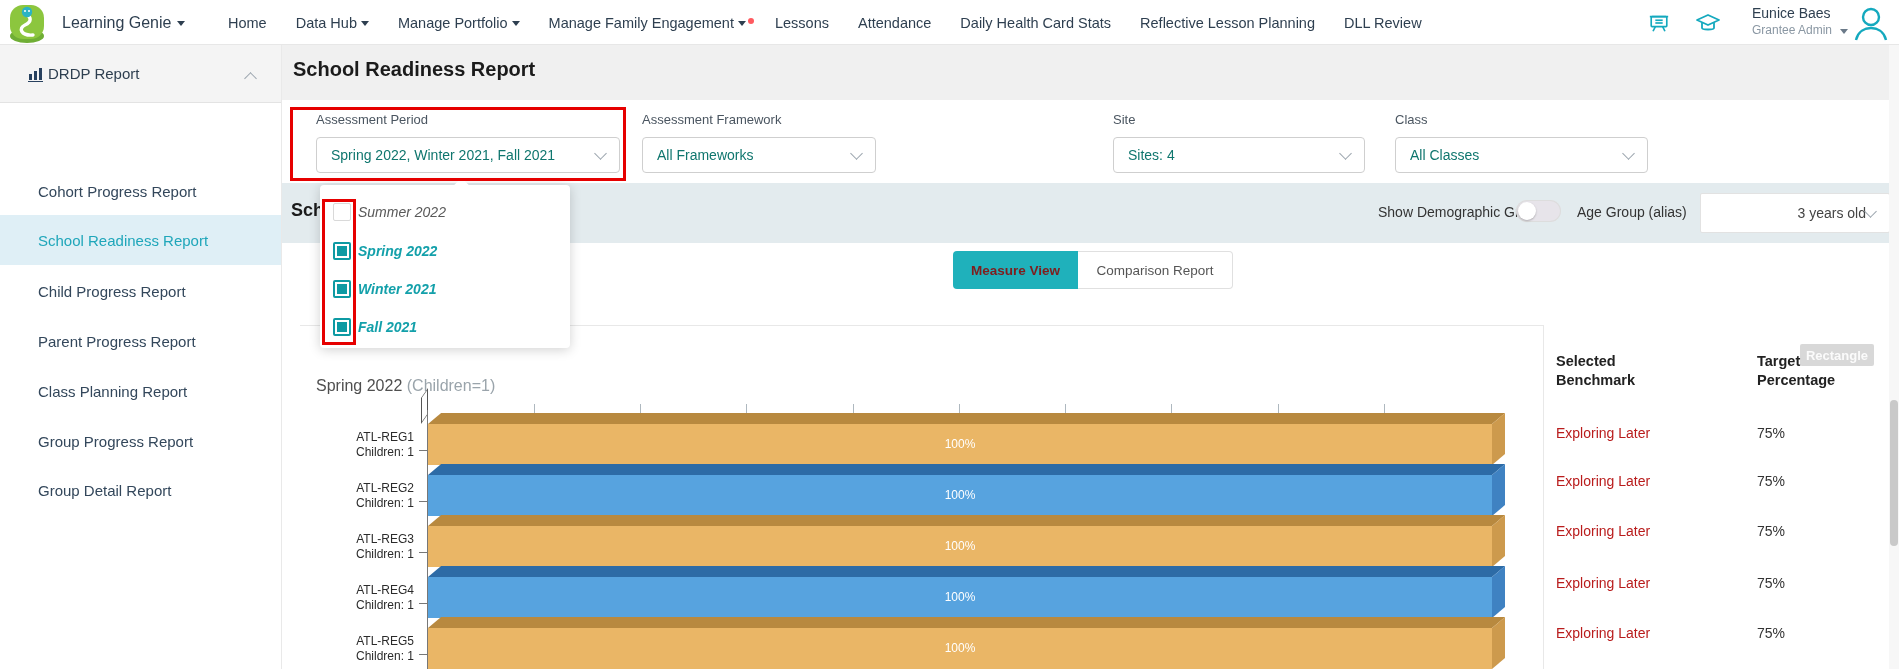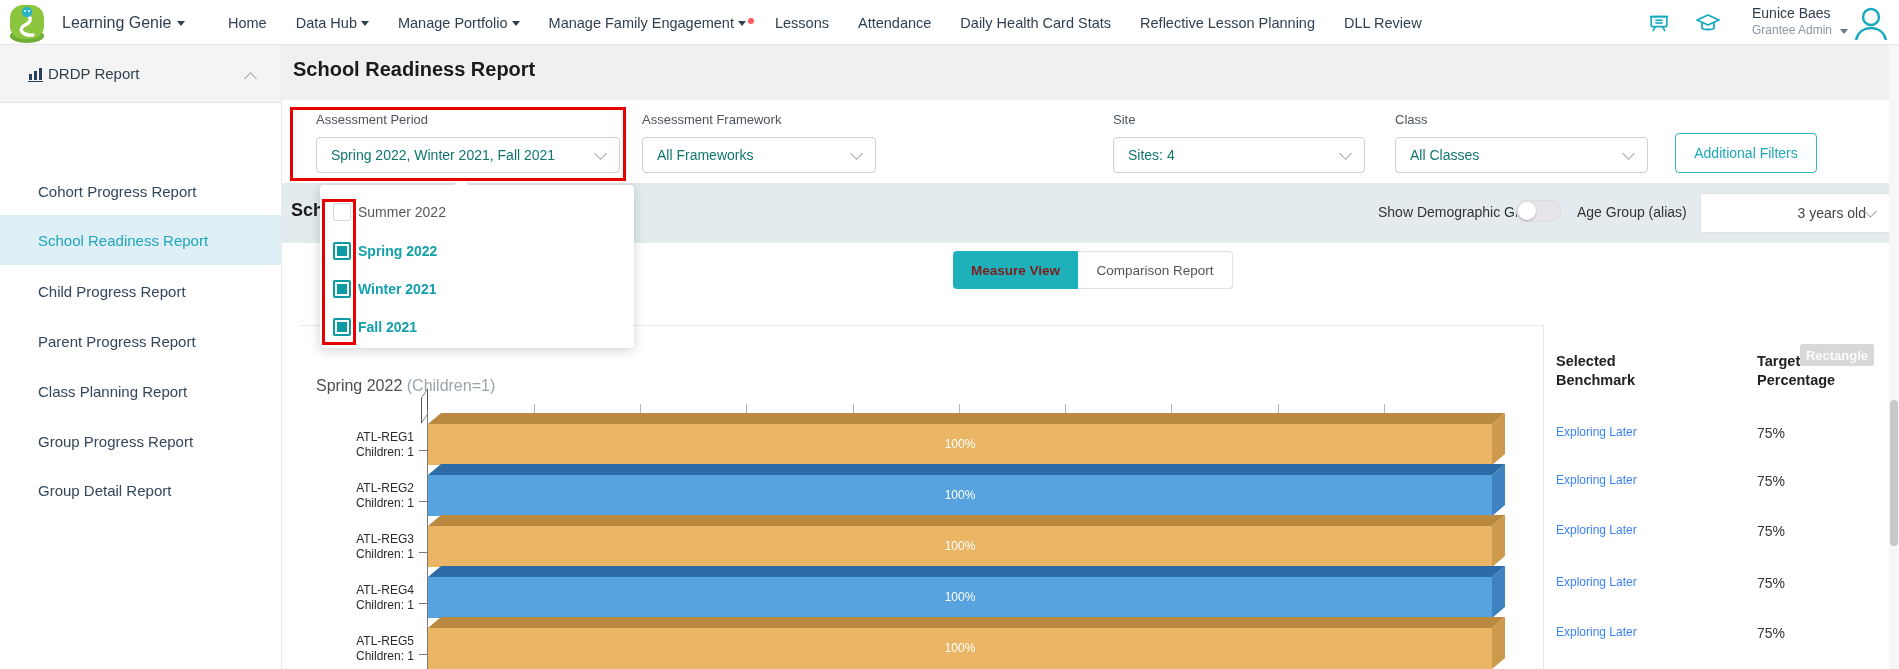--- a/index.html
+++ b/index.html
@@ -92,26 +92,26 @@
 
   .bar { position:absolute; left:0; height:41px; }
   .bar .pct { display:block; width:100%; text-align:center; line-height:41px; font-size:12px; color:#fff; }
   .bar .top { position:absolute; left:0; top:-11px; width:100%; height:11px; transform:skewX(-50deg); transform-origin:0 100%; }
   .bar .cap { position:absolute; right:-13px; top:0; width:13px; height:100%; transform:skewY(-40deg); transform-origin:0 0; }
   .bar.orange { background:#eab666; } .bar.orange .top { background:#b8893f; } .bar.orange .cap { background:#cd9a4d; }
   .bar.blue   { background:#57a3df; } .bar.blue .top   { background:#2d6ba6; } .bar.blue .cap   { background:#3f82c2; }
 
   .bar-label { position:absolute; left:280px; width:134px; text-align:right; font-size:12px; color:#2b2b2b; line-height:15px; }
   .label-tick { position:absolute; left:419px; width:9px; height:1px; background:#777; }
-  .bench { position:absolute; left:1556px; font-size:12px; color:#3b82f6; }
+  .bench { position:absolute; left:1556px; font-size:14px; color:#b91c1c; }
   .target { position:absolute; left:1757px; font-size:14px; color:#333; }
 
   
-  .dd-panel { position:absolute; left:320px; top:185px; width:314px; height:163px; background:#fff;
-              border-radius:4px; box-shadow:0 2px 12px rgba(0,0,0,.18); z-index:50; }
+  .dd-panel { position:absolute; left:320px; top:185px; width:250px; height:163px; background:#fff;
+              border-radius:4px; box-shadow:0 2px 12px rgba(0,0,0,.18); z-index:50;font-style:italic; }
   .dd-notch { position:absolute; left:456px; top:180px; width:11px; height:11px; background:#fff;
               transform:rotate(45deg); z-index:51; }
   .dd-option { position:absolute; left:13px; height:22px; display:flex; align-items:center; gap:7px; cursor:pointer; }
   .cb { width:18px; height:18px; background:#fff; border:1px solid #d9d9d9; border-radius:2px; position:relative; }
   .dd-option.checked .cb { border:2px solid #0d9aa3; }
   .dd-option.checked .cb::after { content:""; position:absolute; left:2px; top:2px; width:10px; height:10px; background:#0d9aa3; }
   .dd-label { font-size:14px; color:#595959; }
   .dd-option.checked .dd-label { color:#13a0aa; font-weight:bold; }
 
   
@@ -253,21 +253,20 @@
     <span>Sites: 4</span>
     <span class="chev down"></span>
   </div>
 
   <div class="f-label" style="left:1395px; top:112px">Class</div>
   <div class="f-box" style="left:1395px; width:253px">
     <span>All Classes</span>
     <span class="chev down"></span>
   </div>
 
-  <div class="btn-outline">Additional Filters</div>
 
   <div class="section-band"></div>
   <div class="section-title">School Readiness Report</div>
   <div class="toggle-label">Show Demographic Graph</div>
   <div class="toggle">
       <span class="knob"></span>
     </div>
   <div class="age-label">Age Group (alias)</div>
   <div class="age-select">
     <span>3 years old</span>

